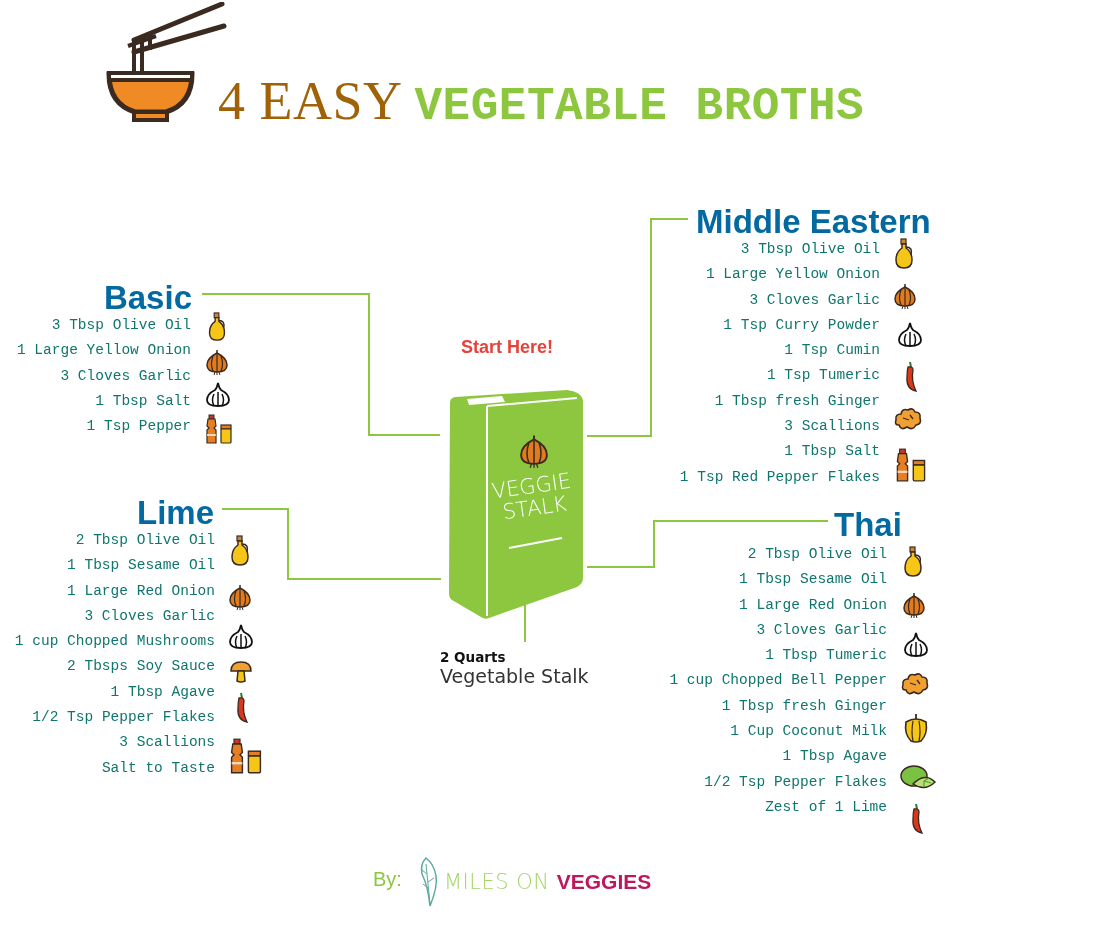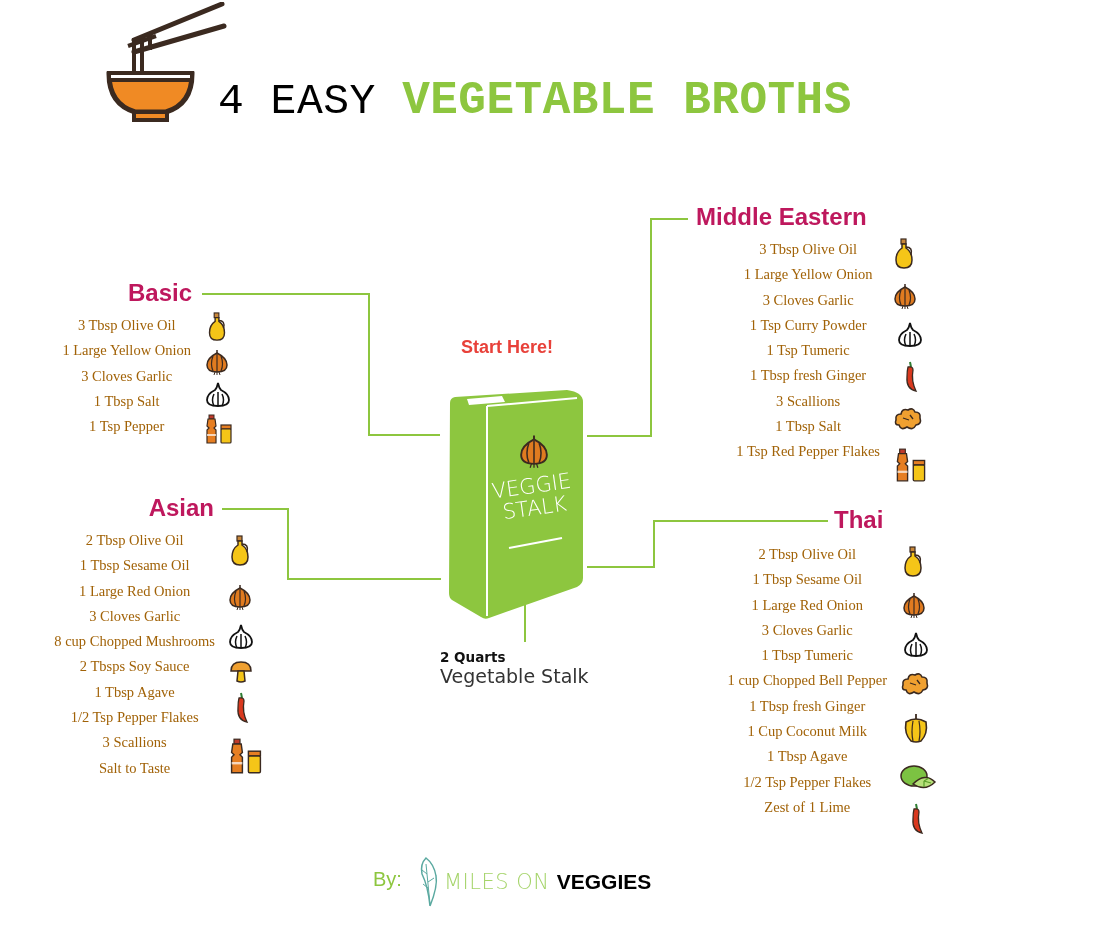--- a/index.html
+++ b/index.html
@@ -1,33 +1,33 @@
 <!DOCTYPE html>
 <html><head>
 <meta charset="utf-8">
 <style>
   * { margin: 0; padding: 0; box-sizing: border-box; }
   body { width: 1116px; height: 937px; background: #ffffff; position: relative; overflow: hidden; font-family: "Liberation Sans", "DejaVu Sans", sans-serif; color: #333; }
   .abs { position: absolute; }
   .title { left: 218px; top: 70px; font-size: 46px; letter-spacing: 0.5px; white-space: nowrap; }
-  .title .light { color: #000000; font-weight: 300; font-family: Liberation Mono, monospace; font-size: 43px; }
+  .title .light { color: #a16207; font-weight: 300; font-family: Liberation Serif, serif; font-size: 54px; }
   .title .bold { color: #8dc63f; font-weight: 700; font-family: Liberation Mono, monospace; }
-  .heading { font-size: 24px; font-weight: 700; color: #be185d; white-space: nowrap; font-family: "Liberation Sans", sans-serif; }
-  .list { font-size: 14.5px; color: #a16207; text-align: center; white-space: nowrap; font-family: Liberation Serif, serif; font-weight: 300; }
+  .heading { font-size: 33px; font-weight: 700; color: #0369a1; white-space: nowrap; font-family: "Liberation Sans", sans-serif; }
+  .list { font-size: 14.5px; color: #0f766e; text-align: right; white-space: nowrap; font-family: Liberation Mono, monospace; font-weight: 300; }
   .list div { height: 25.3px; line-height: 25.3px; }
   .line { background: #8dc63f; position: absolute; }
   .icon { position: absolute; }
   .start { left: 461px; top: 337px; color: #e8413a; font-size: 18px; font-weight: 700; font-family: "Liberation Sans", sans-serif; white-space: nowrap; }
   .qty { left: 440px; top: 649px; width: 170px; text-align: left; font-family: "DejaVu Sans", sans-serif; }
   .qty .b { font-size: 13.5px; font-weight: 700; color: #111; }
   .qty .n { font-size: 19px; color: #333; }
   .byline { left: 373px; top: 868px; white-space: nowrap; }
   .byline .by { color: #8dc63f; font-size: 20px; font-family: "Liberation Sans", sans-serif; text-align: right; }
   .byline .miles { color: #a5d46a; font-size: 21px; font-family: "DejaVu Sans", sans-serif; font-weight: 300; letter-spacing: 0.5px; margin-top: 24px; }
-  .byline .veg { color: #000000; font-size: 21px; font-weight: 700; font-family: "Liberation Sans", sans-serif; }
+  .byline .veg { color: #be185d; font-size: 21px; font-weight: 700; font-family: "Liberation Sans", sans-serif; }
 </style>
 </head>
 <body>
 
 <svg width="0" height="0" style="position:absolute">
   <defs>
     <symbol id="i-oil" viewBox="0 0 20 32">
       <rect x="7" y="1" width="5" height="5" fill="#c8873a" stroke="#3b2a20" stroke-width="1.2"></rect>
       <path d="M8 6 L8 10 Q2 14 2 22 Q2 30 10 30 Q18 30 18 22 Q18 14 12 10 L12 6 Z" fill="#f5c518" stroke="#3b2a20" stroke-width="1.5"></path>
       <path d="M12 9 Q19 9 17 17" fill="none" stroke="#3b2a20" stroke-width="1.5"></path>
@@ -142,27 +142,27 @@
 <svg class="icon" style="left:205px;top:348px" width="24" height="28">
     <use href="#i-onion"></use>
   </svg>
 <svg class="icon" style="left:205px;top:382px" width="26" height="26">
     <use href="#i-garlic"></use>
   </svg>
 <svg class="icon" style="left:204px;top:414px" width="30" height="30">
     <use href="#i-saltpep"></use>
   </svg>
 
-<div class="abs heading" style="right:902px;top:494px">Asian</div>
+<div class="abs heading" style="right:902px;top:494px">Lime</div>
 <div class="abs list" style="right:901px;top:528px">
   <div>2 Tbsp Olive Oil</div>
   <div>1 Tbsp Sesame Oil</div>
   <div>1 Large Red Onion</div>
   <div>3 Cloves Garlic</div>
-  <div>8 cup Chopped Mushrooms</div>
+  <div>1 cup Chopped Mushrooms</div>
   <div>2 Tbsps Soy Sauce</div>
   <div>1 Tbsp Agave</div>
   <div>1/2 Tsp Pepper Flakes</div>
   <div>3 Scallions</div>
   <div>Salt to Taste</div>
 </div>
 <svg class="icon" style="left:230px;top:535px" width="20" height="32">
     <use href="#i-oil"></use>
   </svg>
 <svg class="icon" style="left:228px;top:583px" width="24" height="28">
@@ -180,20 +180,21 @@
 <svg class="icon" style="left:228px;top:738px" width="36" height="36">
     <use href="#i-saltpep"></use>
   </svg>
 
 <div class="abs heading" style="left:696px;top:203px">Middle Eastern</div>
 <div class="abs list" style="right:236px;top:237px">
   <div>3 Tbsp Olive Oil</div>
   <div>1 Large Yellow Onion</div>
   <div>3 Cloves Garlic</div>
   <div>1 Tsp Curry Powder</div>
+  <div>1 Tsp Cumin</div>
   <div>1 Tsp Tumeric</div>
   <div>1 Tbsp fresh Ginger</div>
   <div>3 Scallions</div>
   <div>1 Tbsp Salt</div>
   <div>1 Tsp Red Pepper Flakes</div>
 </div>
 <svg class="icon" style="left:894px;top:238px" width="20" height="32">
     <use href="#i-oil"></use>
   </svg>
 <svg class="icon" style="left:893px;top:282px" width="24" height="28">

